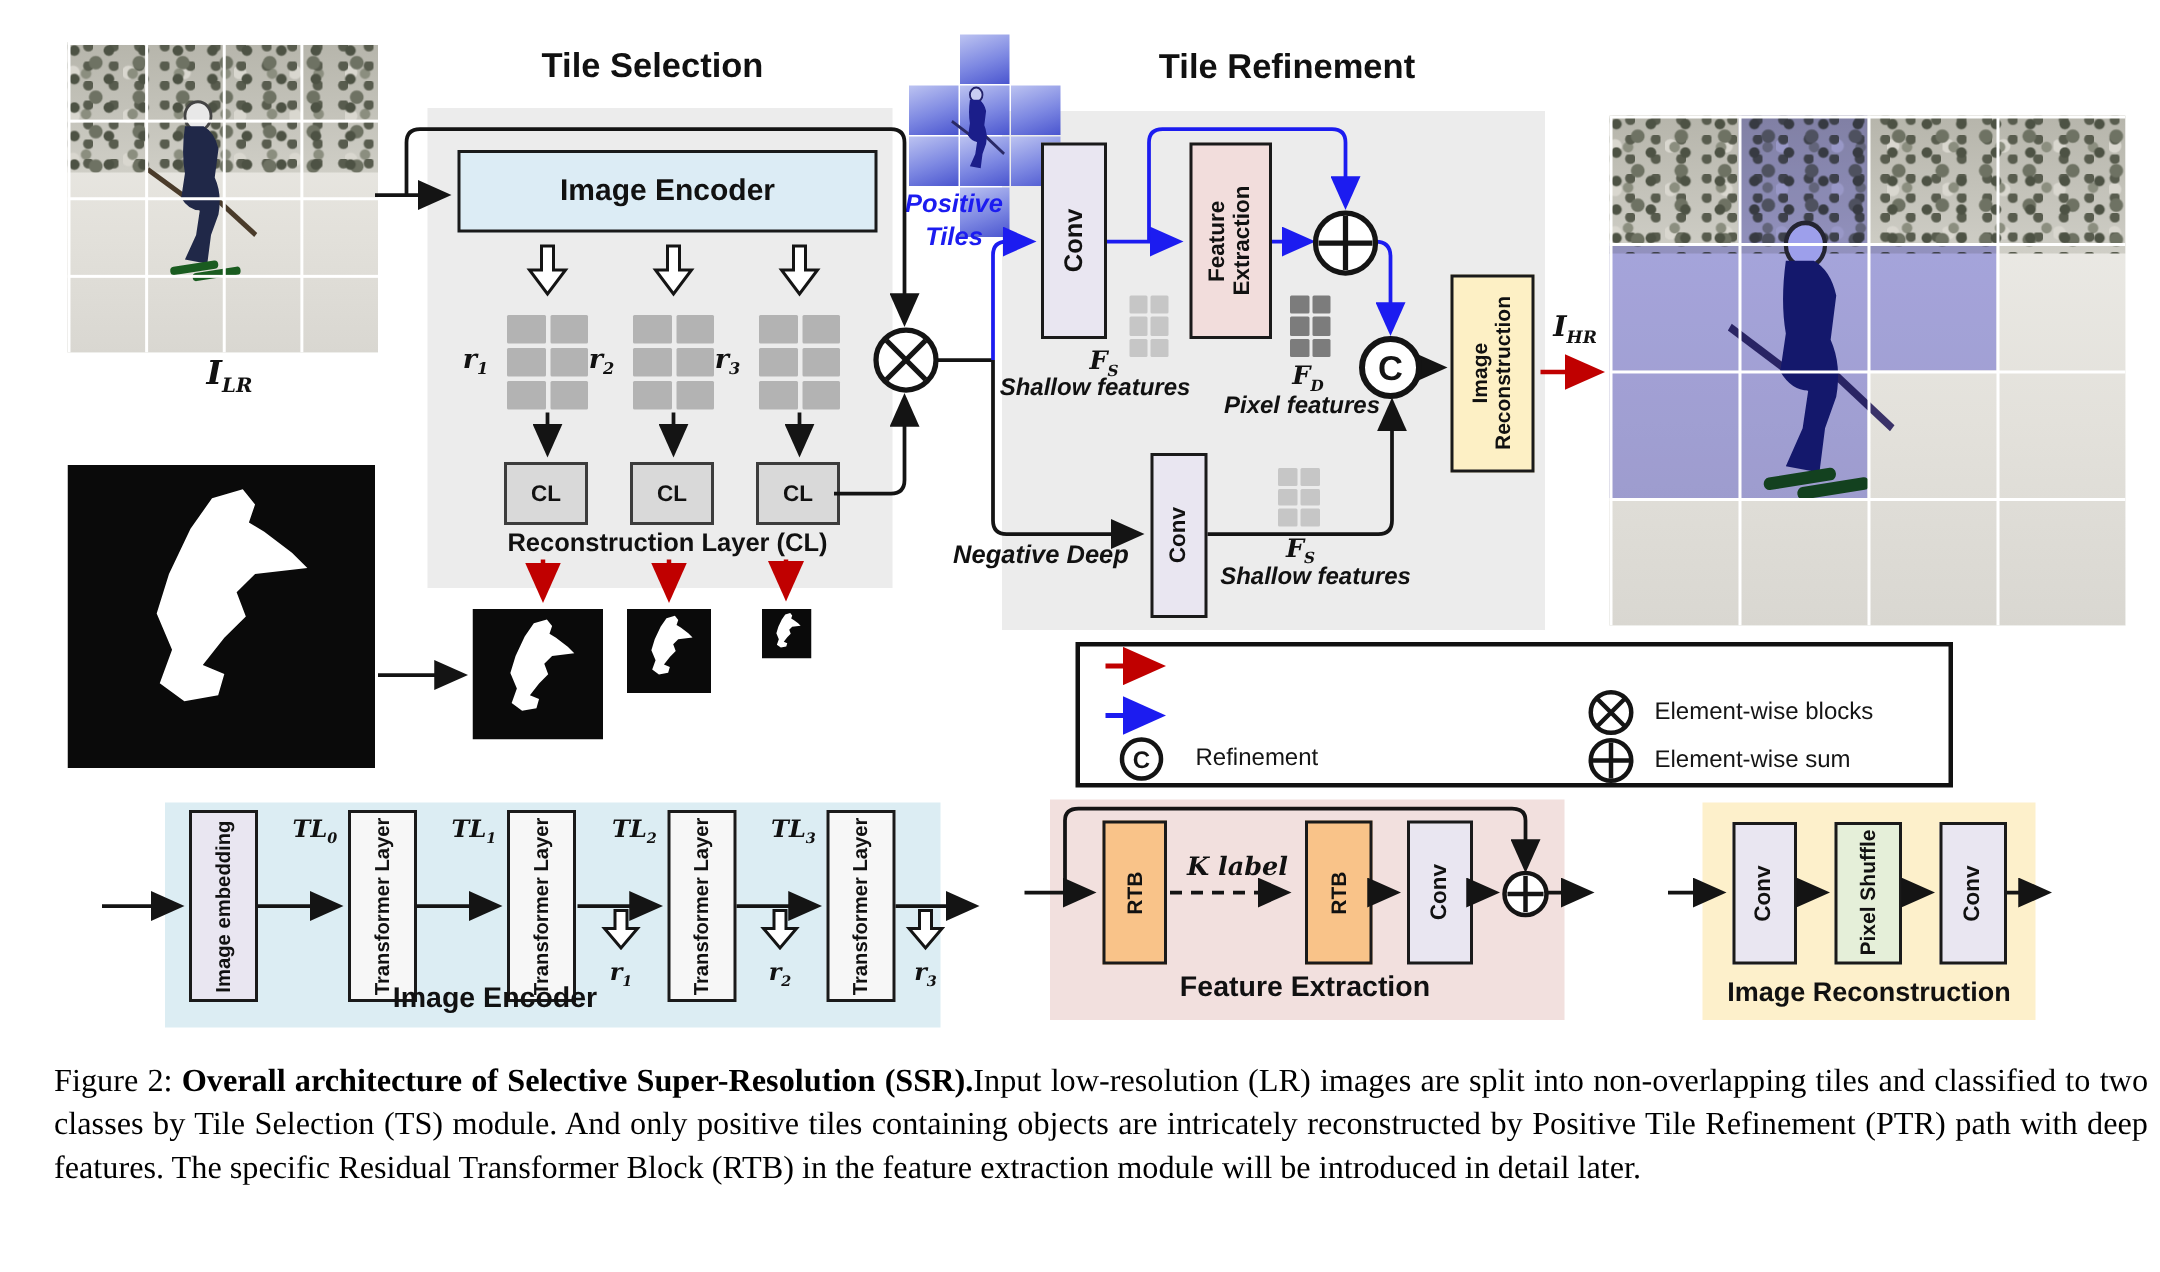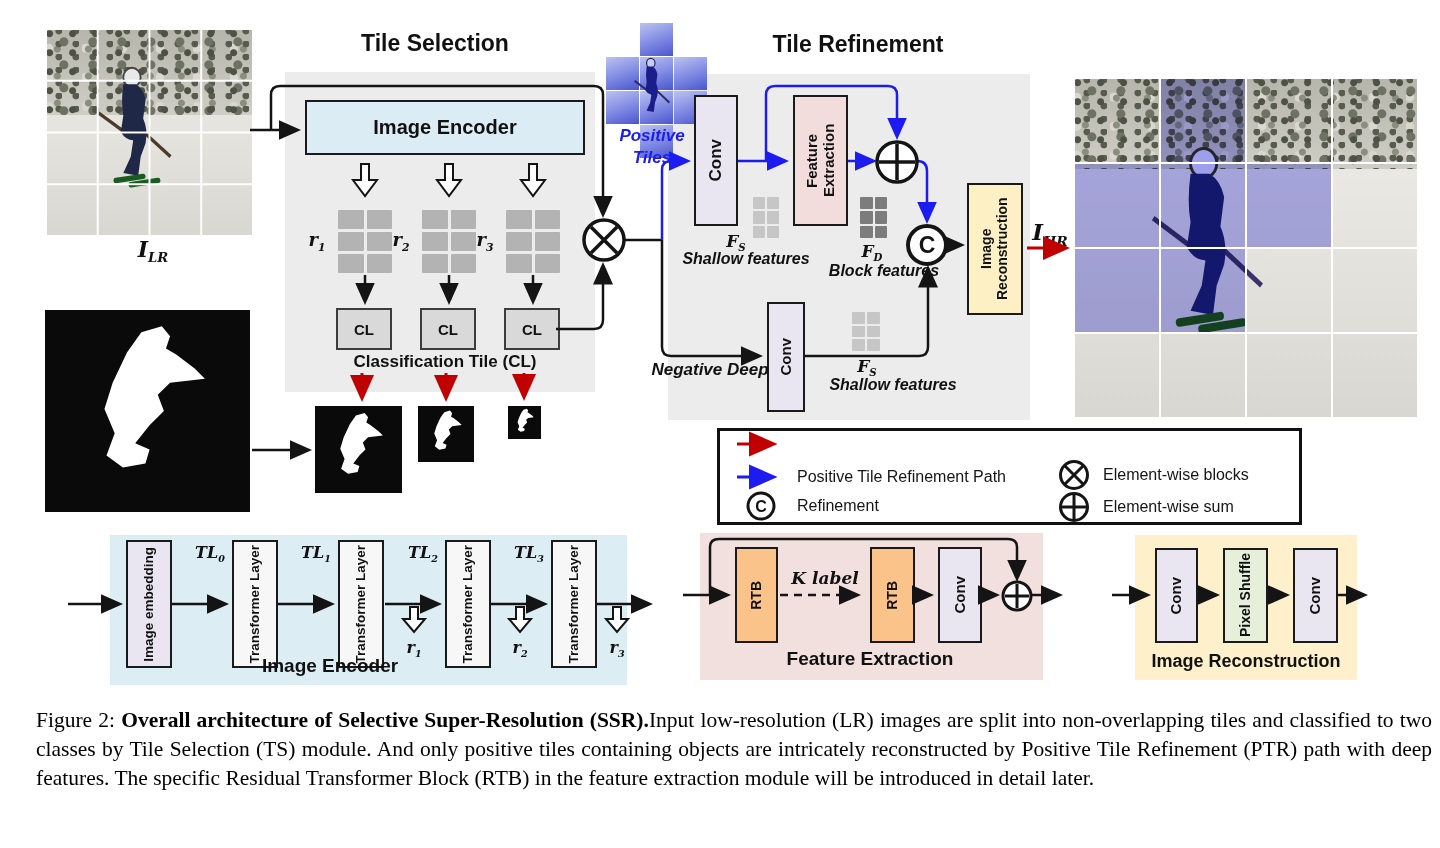--- a/index.html
+++ b/index.html
@@ -5,21 +5,21 @@
   html,body{margin:0;padding:0;background:#fff;}
   #page{position:relative;width:1440px;height:848px;background:#ffffff;overflow:hidden;
         font-family:"Liberation Sans",sans-serif;}
   .panel{position:absolute;background:#ececec;}
   .box{position:absolute;border:2px solid #1a1a1a;display:flex;align-items:center;justify-content:center;box-sizing:border-box;}
   .vtext{writing-mode:vertical-rl;transform:rotate(180deg);text-align:center;font-weight:bold;
          color:#111;line-height:1.12;font-family:"Liberation Sans",sans-serif;}
   .hlabel{position:absolute;font-weight:bold;color:#111;text-align:center;font-family:"Liberation Sans",sans-serif;}
   .math{font-family:"DejaVu Serif",serif;font-style:italic;font-weight:bold;color:#111;}
   .math sub{font-size:60%;font-style:italic;}
-  .ital{font-style:italic;font-weight:bold;margin-left:16px;}
+  .ital{font-style:italic;font-weight:bold;}
   .title{position:absolute;font-weight:bold;font-size:23px;color:#111;text-align:center;}
   
   .photo{position:absolute;background:linear-gradient(180deg,#efeeea 0%,#e3e1db 60%,#d9d7d1 100%);overflow:hidden;}
   .treeband{position:absolute;left:0;top:0;width:100%;
     background:
       radial-gradient(circle at 20% 30%, #4d5244 0 3px, transparent 4px),
       radial-gradient(circle at 65% 60%, #6e7263 0 4px, transparent 5px),
       radial-gradient(circle at 82% 22%, #585c4e 0 3px, transparent 4px),
       radial-gradient(circle at 40% 78%, #8b8e7f 0 3px, transparent 4px),
       radial-gradient(circle at 10% 70%, #d9d7cf 0 4px, transparent 5px),
@@ -144,21 +144,21 @@
   <div class="box" style="left:336px;top:308px;width:56px;height:42px;background:#d9d9d9;border-color:#3c3c3c;">
     <span class="hlabel" style="position:static;font-size:15px;">CL</span>
     </div>
   <div class="box" style="left:420px;top:308px;width:56px;height:42px;background:#d9d9d9;border-color:#3c3c3c;">
     <span class="hlabel" style="position:static;font-size:15px;">CL</span>
     </div>
   <div class="box" style="left:504px;top:308px;width:56px;height:42px;background:#d9d9d9;border-color:#3c3c3c;">
     <span class="hlabel" style="position:static;font-size:15px;">CL</span>
     </div>
 
-  <div class="hlabel" style="left:325px;top:352px;width:240px;font-size:17px;">Classification Tile (CL)</div>
+  <div class="hlabel" style="left:325px;top:352px;width:240px;font-size:17px;">Reconstruction Layer (CL)</div>
 
   <div class="ptiles" style="left:606px;top:23px;">
     <div class="pt-off"></div>
       <div class="pt-on"></div>
       <div class="pt-off"></div>
     <div class="pt-on"></div>
       <div class="pt-on"></div>
       <div class="pt-on"></div>
     <div class="pt-on"></div>
       <div class="pt-on"></div>
@@ -212,27 +212,27 @@
       <div></div>
       <div></div>
       <div></div>
     </div>
 
   <div class="hlabel math" style="left:714px;top:231px;width:44px;font-size:17px;">
     <span>F</span><sub>S</sub></div>
   <div class="hlabel ital" style="left:660px;top:250px;width:140px;font-size:16px;">Shallow features</div>
   <div class="hlabel math" style="left:850px;top:241px;width:44px;font-size:17px;">
     <span>F</span><sub>D</sub></div>
-  <div class="hlabel ital" style="left:798px;top:262px;width:140px;font-size:16px;">Block features</div>
+  <div class="hlabel ital" style="left:798px;top:262px;width:140px;font-size:16px;">Pixel features</div>
   <div class="hlabel math" style="left:845px;top:356px;width:44px;font-size:17px;">
     <span>F</span><sub>S</sub></div>
   <div class="hlabel ital" style="left:807px;top:376px;width:140px;font-size:16px;">Shallow features</div>
   <div class="hlabel ital" style="left:630px;top:360px;width:128px;font-size:17px;">Negative Deep</div>
 
-  <div class="hlabel math" style="left:1028px;top:218px;width:44px;font-size:23px;">
+  <div class="hlabel math" style="left:1028px;top:207px;width:44px;font-size:19px;">
     <span>I</span><sub>HR</sub></div>
 
   <div class="photo" style="left:1073px;top:77px;width:344px;height:340px;">
     <div class="treeband" style="height:27%;"></div>
     <svg class="skier" viewBox="0 0 70 100" preserveAspectRatio="none" style="left:20%;top:18%;width:38%;height:62%;">
       <line x1="6" y1="38" x2="36" y2="58" stroke="#3a3268" stroke-width="2.5"></line>
       <line x1="40" y1="50" x2="64" y2="70" stroke="#3a3268" stroke-width="2.5"></line>
       <circle cx="33" cy="12" r="7" fill="#dfe2f5" stroke="#333" stroke-width="1.5"></circle>
       <path d="M26,17 Q24,30 26,40 L24,52 Q28,58 34,58 L32,70 L26,82 L38,84 L40,70 L44,60 Q46,50 42,42 L44,28 Q42,20 36,17 Z" fill="#1c2270"></path>
       <rect x="18" y="84" width="26" height="4" rx="2" fill="#1a5c20" transform="rotate(-8 31 86)"></rect>
@@ -241,21 +241,20 @@
     <div class="btile" style="left:25%;top:0;"></div>
     <div class="btile" style="left:0;top:25%;"></div>
     <div class="btile" style="left:25%;top:25%;"></div>
     <div class="btile" style="left:50%;top:25%;"></div>
     <div class="btile" style="left:0;top:50%;"></div>
     <div class="btile" style="left:25%;top:50%;"></div>
     <div class="gridlines"></div>
   </div>
 
   <div class="legendbox" style="left:717px;top:428px;width:585px;height:97px;"></div>
-  <div class="legtext" style="left:797px;top:468px;width:330px;">Positive Tile Refinement Path</div>
   <div class="legtext" style="left:797px;top:497px;width:200px;">Refinement</div>
   <div class="legtext" style="left:1103px;top:466px;width:195px;">Element-wise blocks</div>
   <div class="legtext" style="left:1103px;top:498px;width:195px;">Element-wise sum</div>
 
   <div class="box" style="left:126px;top:540px;width:46px;height:128px;background:#e9e6f1;">
     <span class="vtext" style="font-size:13.5px;">Image embedding</span>
     </div>
   <div class="box" style="left:232px;top:540px;width:46px;height:128px;background:#f7f7f7;">
     <span class="vtext" style="font-size:13.5px;">Transformer Layer</span>
     </div>

